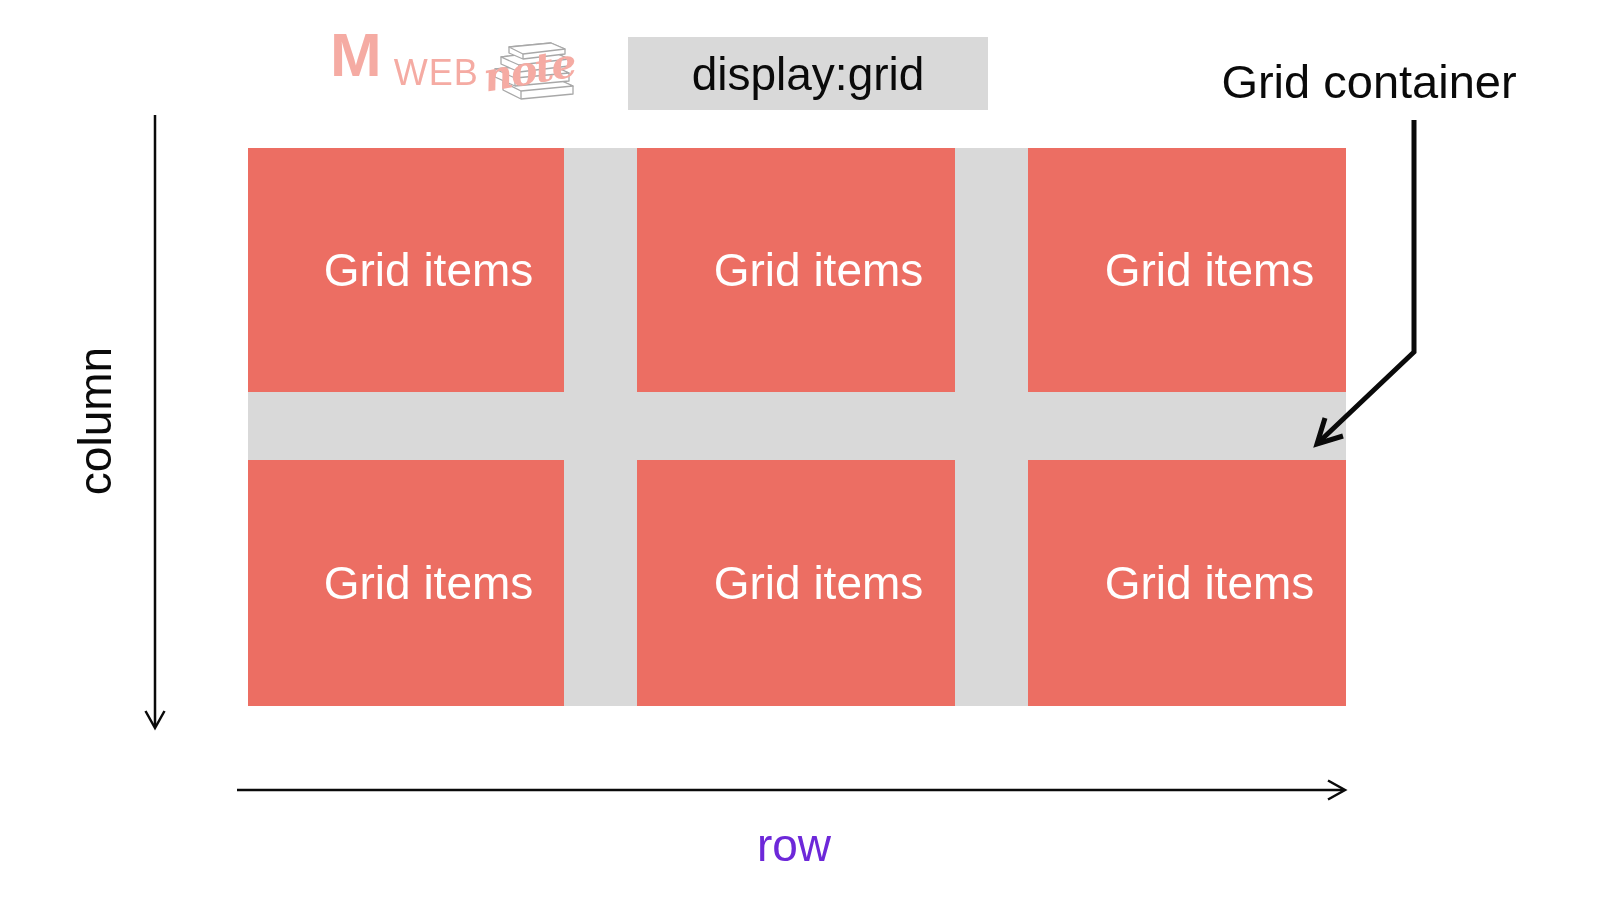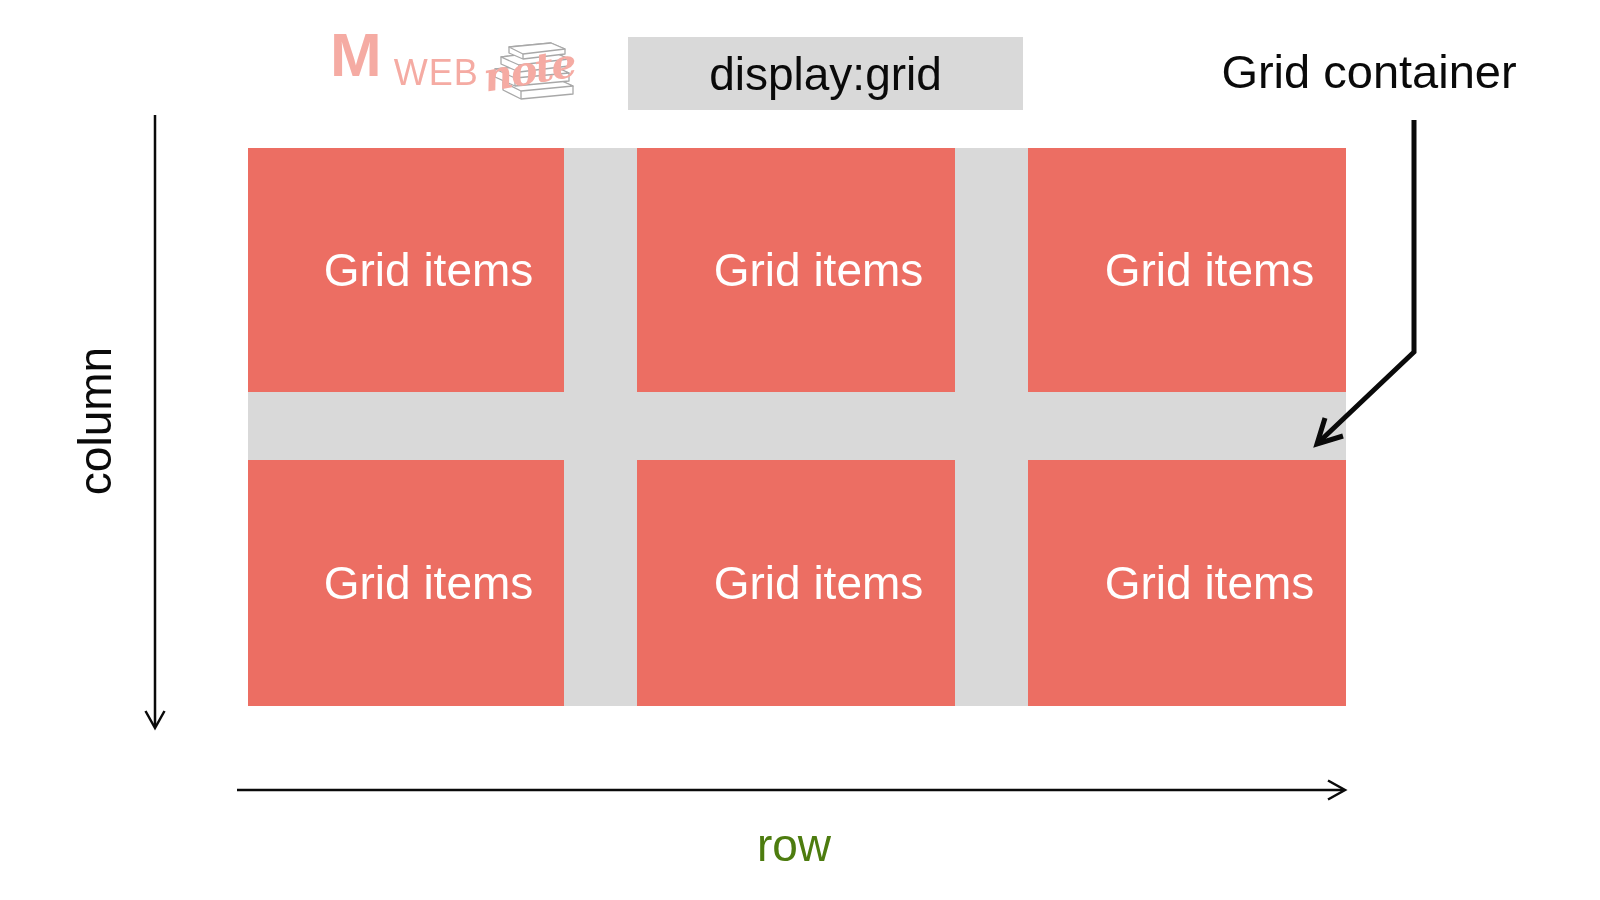--- a/index.html
+++ b/index.html
@@ -64,35 +64,35 @@
     color: #f5aba3;
     transform: rotate(-10deg);
     letter-spacing: -2px;
   }
 
   
   .code-box {
     position: absolute;
     left: 628px;
     top: 37px;
-    width: 395px;
+    width: 360px;
     height: 73px;
     background: #d9d9d9;
     display: flex;
     align-items: center;
     justify-content: center;
     font-size: 46px;
     color: #0a0a0a;
   }
 
   
   .container-label {
     position: absolute;
     left: 1369px;
-    top: 71px;
+    top: 81px;
     transform: translate(-50%, -50%);
     font-size: 47px;
     white-space: nowrap;
     color: #0a0a0a;
   }
 
   
   .grid-wrap {
     position: absolute;
     left: 248px;
@@ -126,21 +126,21 @@
     white-space: nowrap;
     color: #0a0a0a;
   }
   .row-label {
     position: absolute;
     left: 794px;
     top: 845px;
     transform: translate(-50%, -50%);
     font-size: 46px;
     white-space: nowrap;
-    color: #4d7c0f;
+    color: #6d28d9;
   }
 
   
   .arrow-overlay {
     position: absolute;
     left: 0;
     top: 0;
     width: 1600px;
     height: 900px;
     pointer-events: none;

